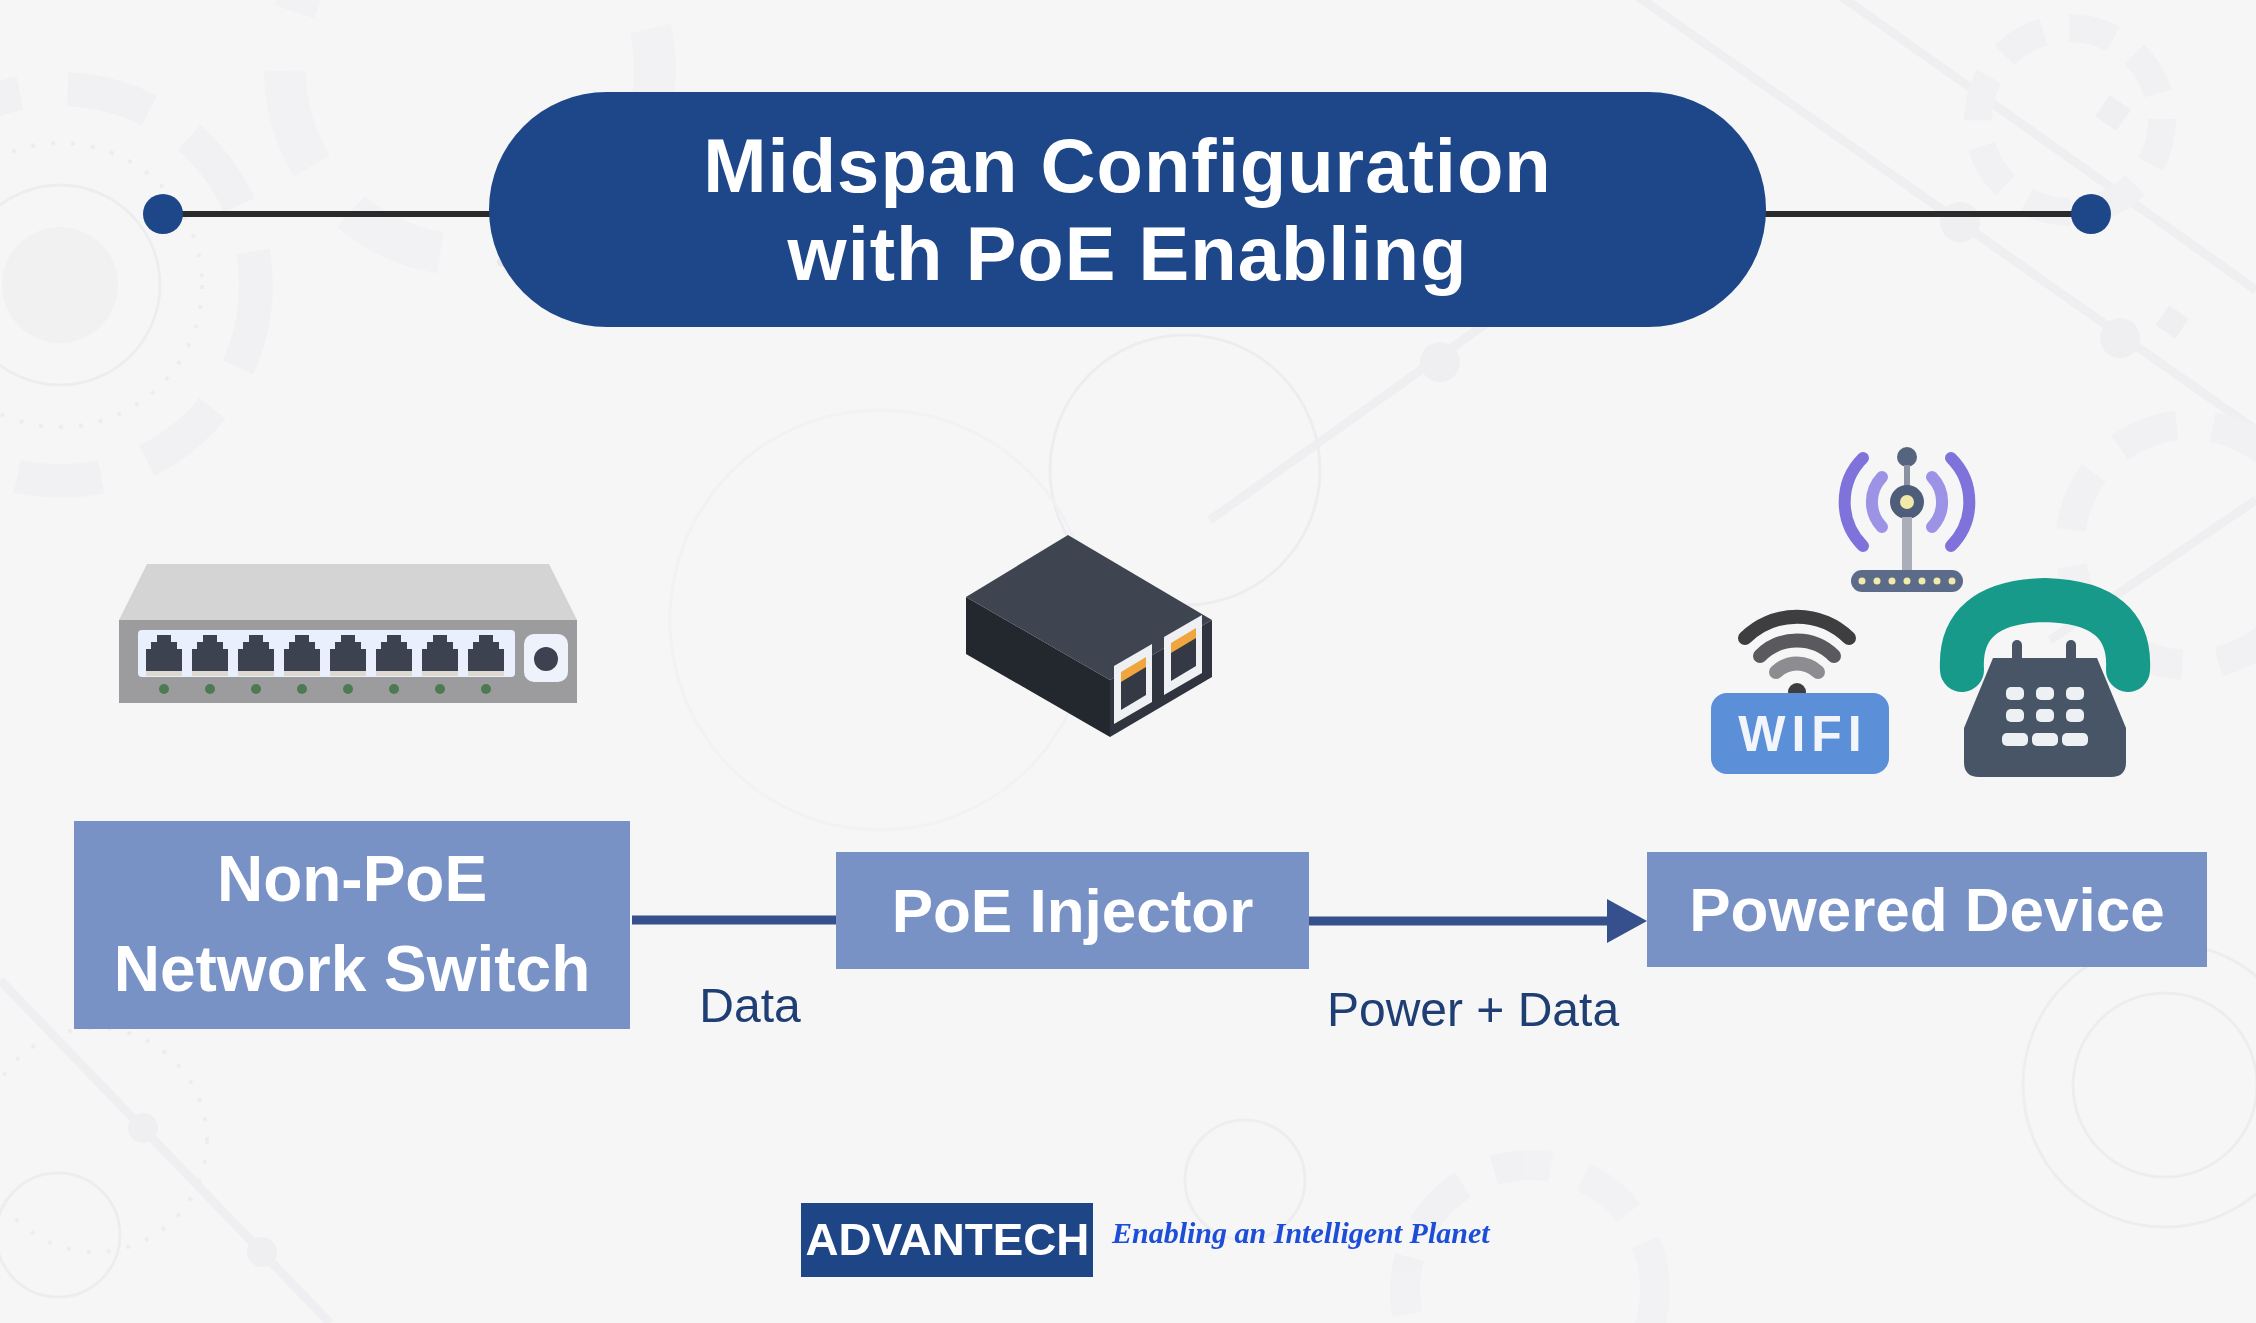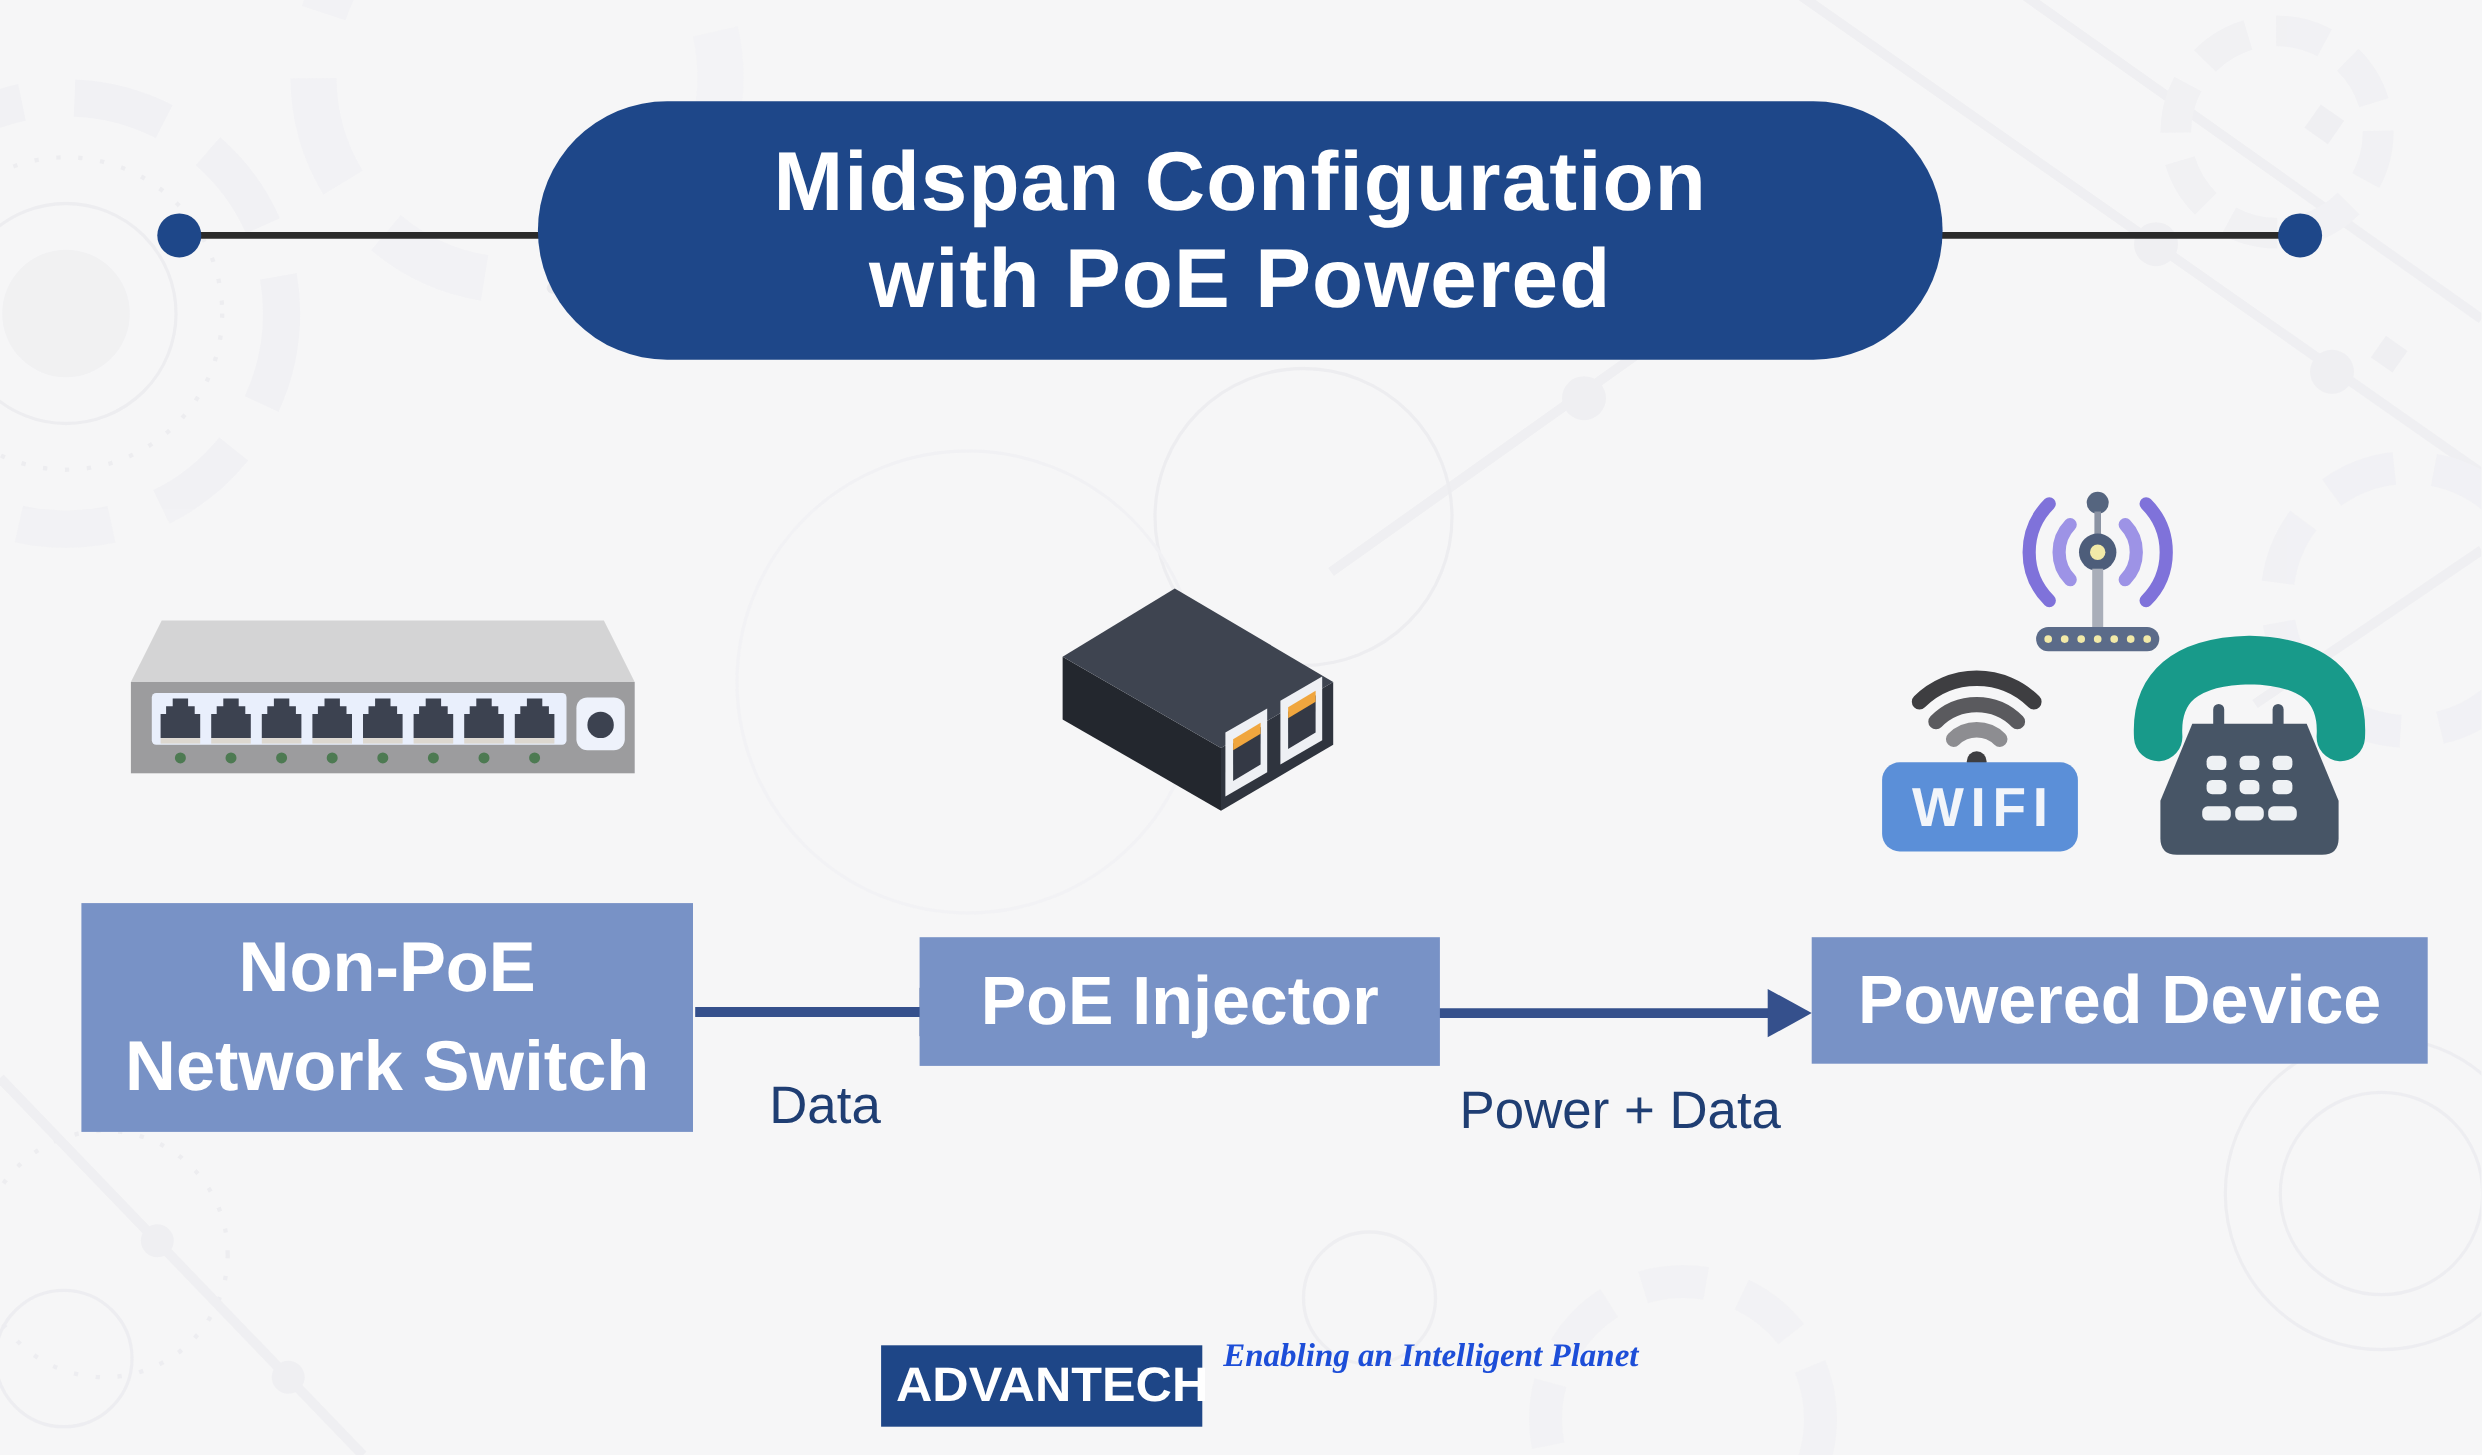--- a/index.html
+++ b/index.html
@@ -46,21 +46,21 @@
   
   .wifi-badge{
     left:1711px;top:693px;width:178px;height:81px;border-radius:16px;background:#5b8fd8;
     display:flex;align-items:center;justify-content:center;z-index:3;
   }
   .wifi-badge .w{color:#f2f5fa;font-size:50px;font-weight:700;letter-spacing:6px;padding-left:6px;}
 
   
   .logo-box{
     left:801px;top:1203px;width:292px;height:74px;background:#1e4687;
-    display:flex;align-items:center;justify-content:flex-end;z-index:3;margin-top:20px;
+    display:flex;align-items:center;justify-content:center;z-index:3;
   }
   .logo-box .lg{
     color:#ffffff;font-size:44px;font-weight:800;letter-spacing:0px;transform:scaleX(1.04);
     white-space:nowrap;
   }
   .tagline{
     left:1112px;top:1216px;width:400px;z-index:3;
     font-family:"Liberation Serif","DejaVu Serif",serif;font-style:italic;font-weight:700;
     font-size:30px;color:#1d4ed8;white-space:nowrap;
   }
@@ -243,21 +243,21 @@
       <polygon points="876,920 836,898 836,942" fill="#35508c"></polygon>
     </g>
     <g>
       <line x1="1305" y1="921" x2="1612" y2="921" stroke="#35508c" stroke-width="9"></line>
       <polygon points="1647,921 1607,899 1607,943" fill="#35508c"></polygon>
     </g>
   </svg>
 
   <div class="abs banner">
     <div class="t">Midspan Configuration</div>
-    <div class="t">with PoE Powered</div>
+    <div class="t">with PoE Enabling</div>
   </div>
 
   <div class="abs node node-switch">
     <div class="l">Non-PoE</div>
     <div class="l">Network Switch</div>
   </div>
   <div class="abs node node-injector">
     <div class="l">PoE Injector</div>
   </div>
   <div class="abs node node-powered">

